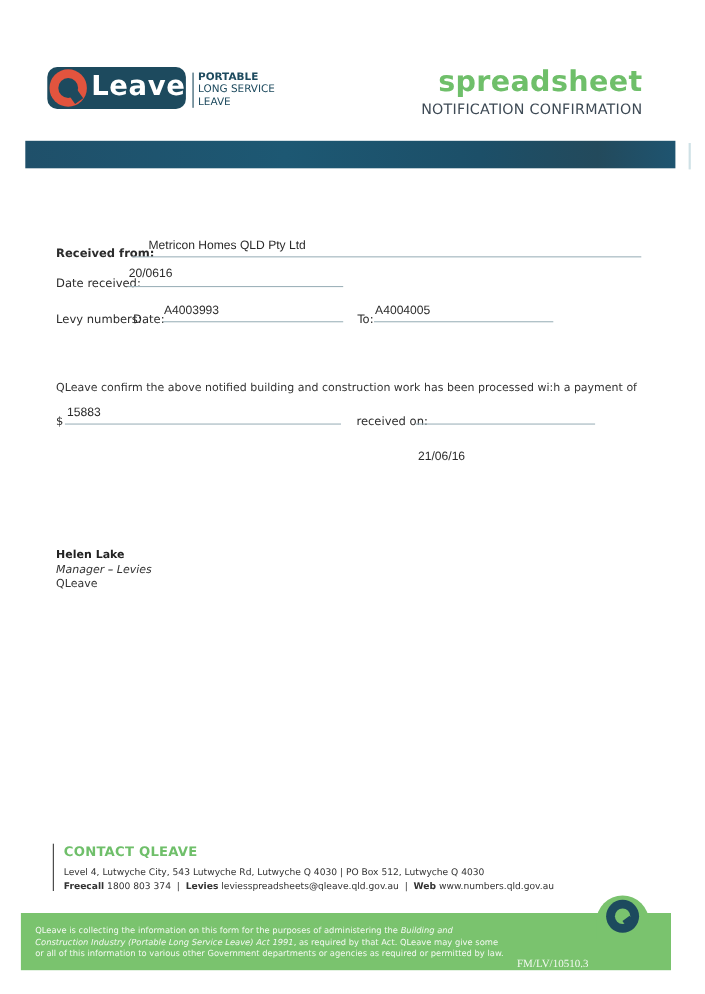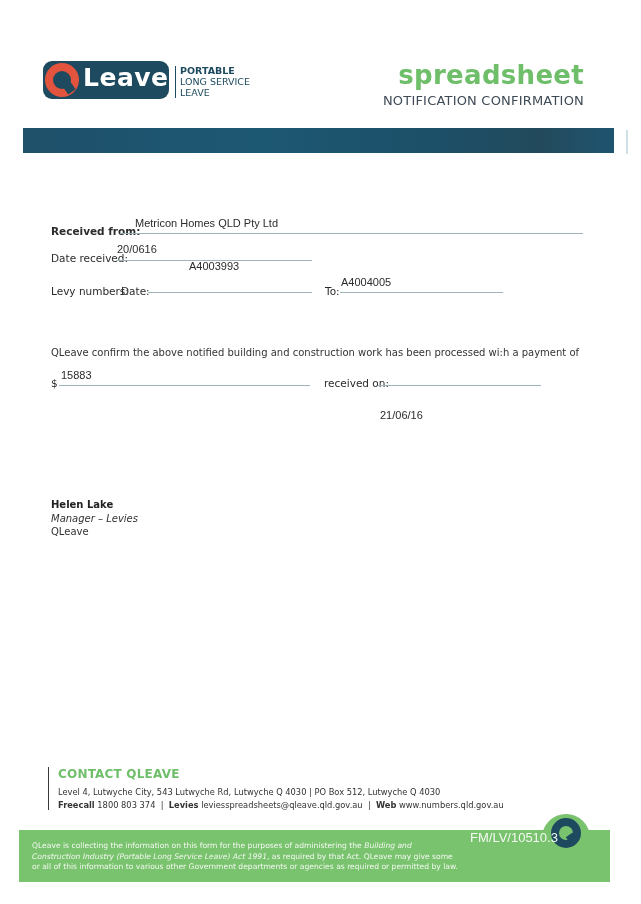--- a/index.html
+++ b/index.html
@@ -43,21 +43,21 @@
     
     .contact-bar { position: absolute; left: 48px; top: 767px; width: 1px; height: 43px; background: #3a3a3a; }
     .contact-title { position: absolute; left: 58px; top: 767px; font-size: 12px; font-weight: bold; color: #6fbf6a; letter-spacing: 0.2px; }
     .contact-line { position: absolute; left: 58px; font-size: 8.3px; color: #333; white-space: nowrap; }
     .contact-line .b { font-weight: bold; }
 
     
     .footer { position: absolute; left: 19px; top: 830px; width: 591px; height: 52px; background: #7ac36e; }
     .footer-text { position: absolute; left: 32px; top: 841px; width: 430px; font-size: 7.6px; line-height: 10.5px; color: #f3f9f1; }
     .footer-text i { font-style: italic; }
-    .footer-code { position: absolute; left: 470px; top: 830px; font-family: Liberation Sans, sans-serif; font-size: 13px; color: #f3f9f1; }
+    .footer-code { position: absolute; left: 470px; top: 871px; font-family: Liberation Serif, serif; font-size: 10px; color: #f3f9f1; }
     .footer-logo-bump { position: absolute; left: 542px; top: 814px; width: 48px; height: 40px; border-radius: 24px 24px 0 0; background: #7ac36e; }
     .footer-q { position: absolute; left: 551px; top: 818px; width: 30px; height: 30px; border-radius: 50%; background: #1d4a5e; }
     .footer-q::before { content: ""; position: absolute; left: 8px; top: 8px; width: 14px; height: 14px; border-radius: 50%; background: #7ac36e; }
     .footer-q::after { content: ""; position: absolute; left: 17px; top: 16px; width: 8px; height: 10px; background: #1d4a5e; transform: rotate(-35deg); }
   </style>
 </head>
 <body>
 
 <div class="logo">
   <div class="logo-q"></div>
@@ -77,21 +77,21 @@
 <span class="lbl" style="left:51px; top:225px;font-weight:bold;">Received from:</span>
 <span class="val" style="left:123px; top:217px;margin-left:12px;">Metricon Homes QLD Pty Ltd</span>
 <div class="line" style="left:120px; top:233px; width:463px;"></div>
 
 <span class="lbl" style="left:51px; top:252px;">Date received:</span>
 <span class="val" style="left:117px; top:243px;">20/0616</span>
 <div class="line" style="left:116px; top:260px; width:196px;"></div>
 
 <span class="lbl" style="left:51px; top:285px;">Levy numbers:</span>
 <span class="lbl" style="left:121px; top:285px;">Date:</span>
-<span class="val" style="left:149px; top:260px;margin-left:40px;">A4003993</span>
+<span class="val" style="left:149px; top:276px;">A4003993</span>
 <div class="line" style="left:148px; top:292px; width:164px;"></div>
 <span class="lbl" style="left:325px; top:285px;">To:</span>
 <span class="val" style="left:341px; top:276px;text-align:right;">A4004005</span>
 <div class="line" style="left:340px; top:292px; width:163px;"></div>
 
 <div class="para">QLeave confirm the above notified building and construction work has been processed wi:h a payment of</div>
 
 <span class="lbl" style="left:51px; top:377px;">$</span>
 <span class="val" style="left:61px; top:369px;">15883</span>
 <div class="line" style="left:59px; top:385px; width:251px;"></div>

